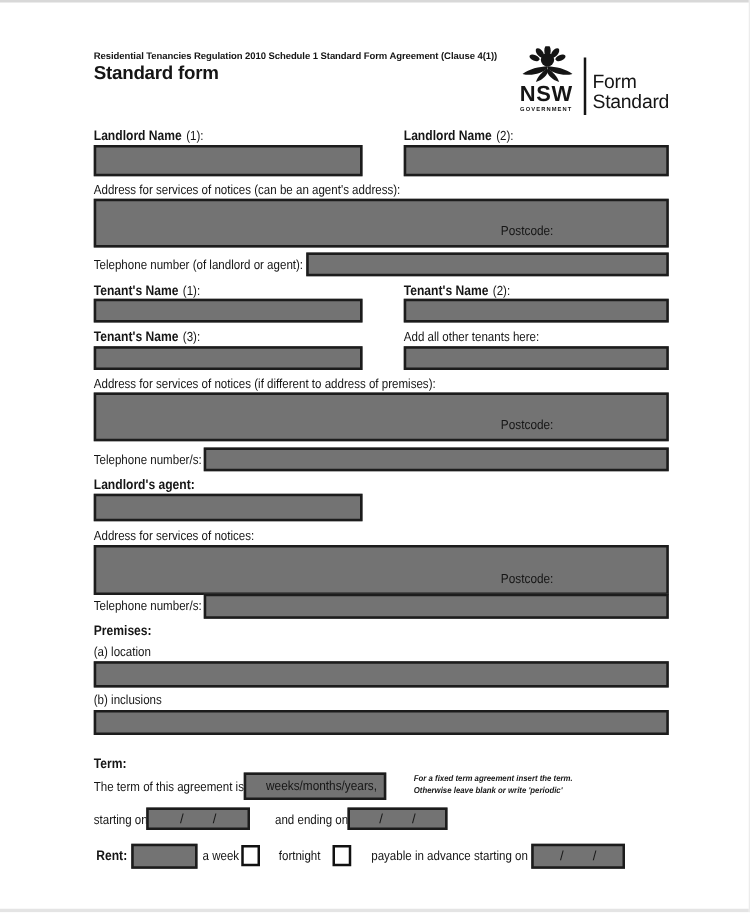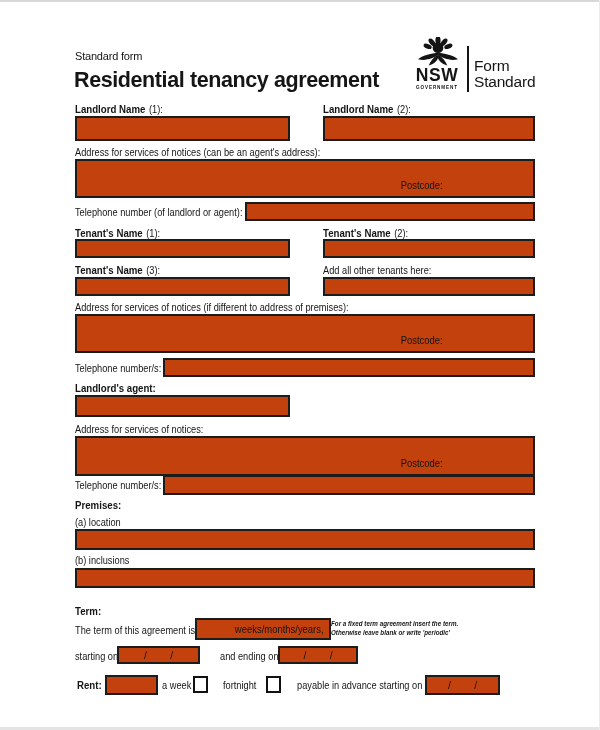--- a/index.html
+++ b/index.html
@@ -7,51 +7,51 @@
   body { font-family:"Liberation Sans", sans-serif; color:#151515; }
   .page {
     position:relative; width:600px; height:730px; background:#fff; overflow:hidden;
     border-right:1px solid #ececec;
   }
   .scan-top { position:absolute; top:0; left:0; width:600px; height:2px; background:#d8d8d8; }
   .scan-bottom { position:absolute; bottom:0; left:0; width:600px; height:3px; background:#e4e4e4; }
 
   
   .reg-line { position:absolute; left:75px; top:40px; font-size:7.6px; font-weight:bold; letter-spacing:-0.05px; white-space:nowrap; }
-  .subtitle { position:absolute; left:75px; top:50px; font-size:11px; font-weight:normal; letter-spacing:-0.2px; }
+  .subtitle { position:absolute; left:75px; top:50px; font-size:15px; font-weight:bold; letter-spacing:-0.2px; }
   .title    { position:absolute; left:74px; top:68px; font-size:21.5px; font-weight:bold; letter-spacing:-0.4px; white-space:nowrap; }
 
   .logo { position:absolute; left:404px; top:34px; width:135px; height:64px; }
   .logo svg { position:absolute; left:12px; top:3px; }
   .logo .nsw { position:absolute; left:0; top:31px; width:66px; text-align:center; font-size:17.5px; font-weight:bold; letter-spacing:0.5px; }
   .logo .gov { position:absolute; left:0; top:51px; width:66px; text-align:center; font-size:4.6px; font-weight:bold; letter-spacing:0.9px; }
   .logo .divider { position:absolute; left:63px; top:12px; width:2px; height:46px; background:#141414; }
   .logo .ft { position:absolute; left:70px; top:24px; font-size:15.5px; line-height:16px; letter-spacing:-0.2px; }
 
   
   .lbl { position:absolute; font-size:10.5px; white-space:nowrap; transform:scaleX(0.88); transform-origin:0 50%; }
   .lbl-b { font-weight:bold; font-size:11px; }
   .num { font-weight:normal; font-size:10.5px; margin-left:4px; }
   .italic-note { position:absolute; font-size:9.8px; font-style:italic; letter-spacing:-0.15px; white-space:nowrap; }
-  .box { position:absolute; border:2px solid #1c1c1c; background:#c2410c; }
+  .box { position:absolute; border:2px solid #1c1c1c; background:#737373; }
   .pc  { position:absolute; right:90px; bottom:5px; font-size:10.5px; transform:scaleX(0.9); transform-origin:100% 50%; }
   .cb  { position:absolute; width:15px; height:17px; border:2px solid #111; background:#fff; }
   .mask { display:flex; align-items:center; justify-content:center; height:100%; font-size:10.5px; white-space:pre; }
   .unit { position:absolute; right:5px; top:50%; transform:translateY(-50%) scaleX(0.9); transform-origin:100% 50%; font-size:10.5px; white-space:nowrap; }
   .tiny-note { position:absolute; font-size:6.8px; font-style:italic; font-weight:bold; white-space:nowrap; transform:scaleX(0.92); transform-origin:0 50%; }
 </style>
 </head>
 <body>
 
 <div class="page">
   <div class="scan-top"></div>
   <div class="scan-bottom"></div>
 
+  <div class="reg-line">Residential Tenancies Regulation 2010 Schedule 1 Standard Form Agreement (Clause 4(1))</div>
   <div class="subtitle">Standard form</div>
-  <div class="title">Residential tenancy agreement</div>
 
   <div class="logo">
     <svg width="44" height="30" viewBox="0 0 60 42" fill="#141414">
       <circle cx="30" cy="15" r="7.5"></circle>
       <g>
         <ellipse cx="30" cy="5" rx="3.6" ry="6.5"></ellipse>
         <ellipse cx="21.5" cy="7.5" rx="3.4" ry="6.2" transform="rotate(-38 21.5 7.5)"></ellipse>
         <ellipse cx="38.5" cy="7.5" rx="3.4" ry="6.2" transform="rotate(38 38.5 7.5)"></ellipse>
         <ellipse cx="15.5" cy="13" rx="3.2" ry="6" transform="rotate(-68 15.5 13)"></ellipse>
         <ellipse cx="44.5" cy="13" rx="3.2" ry="6" transform="rotate(68 44.5 13)"></ellipse>
@@ -113,21 +113,21 @@
   <div class="box" style="left:163px;top:475px;width:372px;height:20px"></div>
 
   <span class="lbl lbl-b" style="left:75px;top:499px"><b>Premises:</b></span>
   <span class="lbl" style="left:75px;top:516px">(a) location</span>
   <div class="box" style="left:75px;top:529px;width:460px;height:21px"></div>
   <span class="lbl" style="left:75px;top:554px">(b) inclusions</span>
   <div class="box" style="left:75px;top:568px;width:460px;height:20px"></div>
 
   <span class="lbl lbl-b" style="left:75px;top:605px"><b>Term:</b></span>
   <span class="lbl" style="left:75px;top:624px">The term of this agreement is</span>
-  <div class="box" style="left:195px;top:618px;width:136px;height:22px">
+  <div class="box" style="left:195px;top:618px;width:114px;height:22px">
     <span class="unit">weeks/months/years,</span>
   </div>
   <span class="tiny-note" style="left:331px;top:620px">For a fixed term agreement insert the term.</span>
   <span class="tiny-note" style="left:331px;top:629px">Otherwise leave blank or write 'periodic'</span>
 
   <span class="lbl" style="left:75px;top:650px">starting on</span>
   <div class="box" style="left:117px;top:646px;width:83px;height:18px">
     <span class="mask">/        /</span>
   </div>
   <span class="lbl" style="left:220px;top:650px">and ending on</span>

